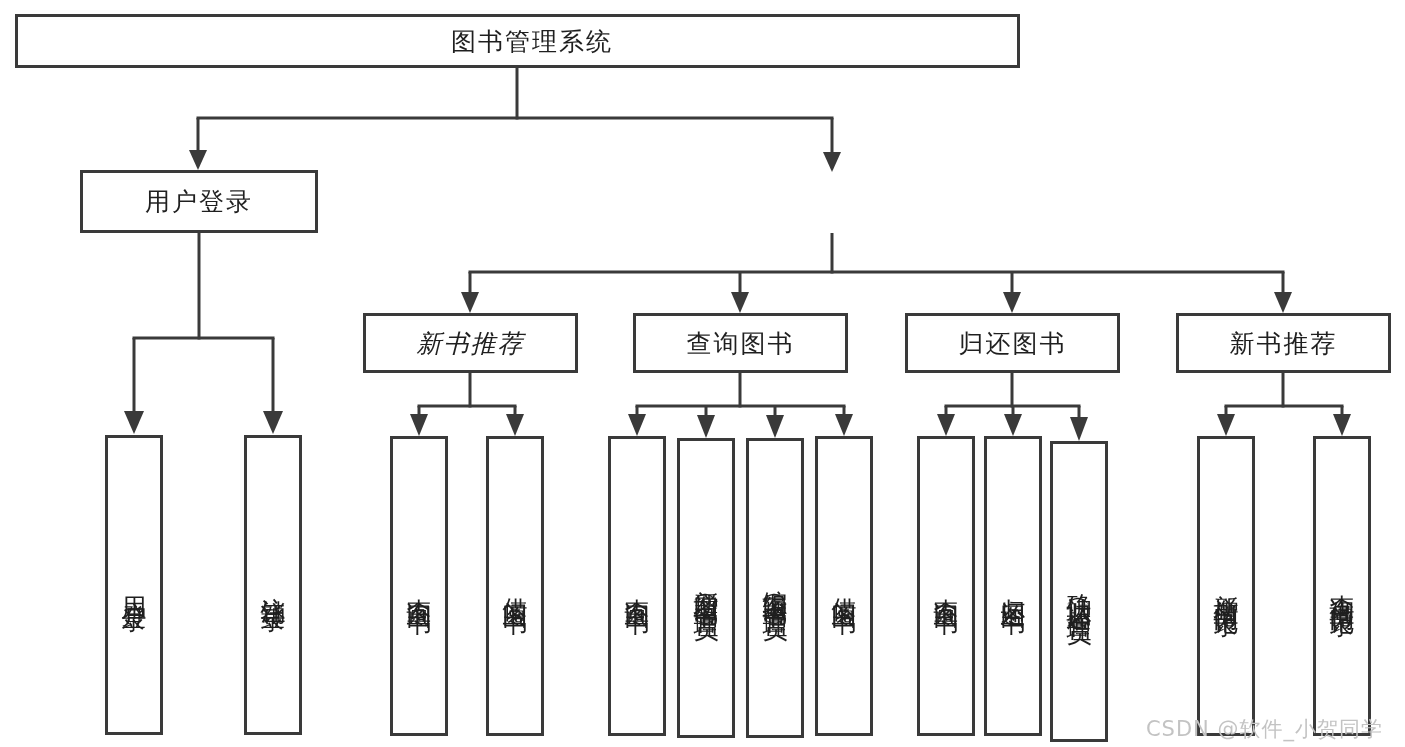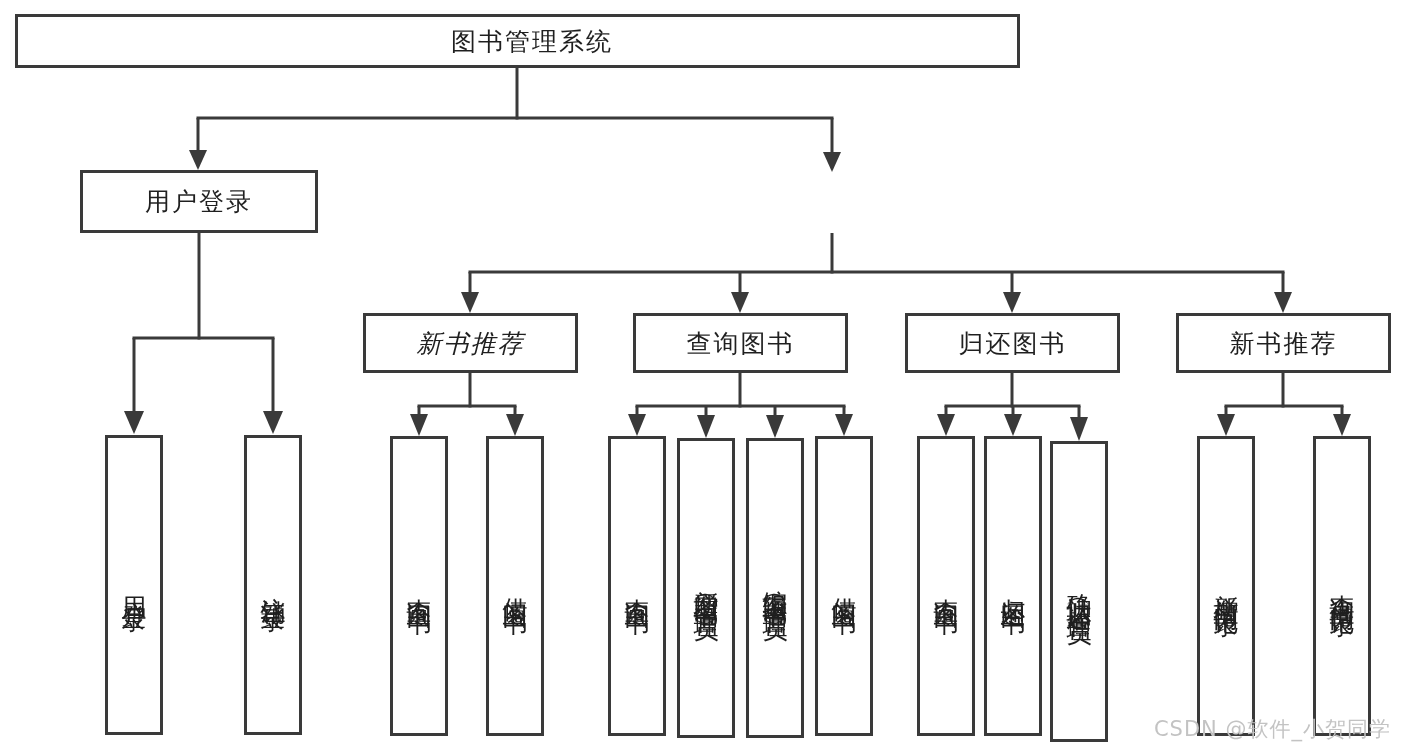--- a/index.html
+++ b/index.html
@@ -36,21 +36,21 @@
   .vlbl {
     writing-mode: vertical-rl;
     text-orientation: mixed;
     font-size: 25px;
     color: #1f1f1f;
     letter-spacing: 4px;
     line-height: 1;
   }
   .watermark {
     position: absolute;
-    right: 14px;
+    right: 22px;
     bottom: 4px;
     font-size: 21px;
     color: #c3c3c3;
     z-index: 5;
     white-space: nowrap;
     letter-spacing: 1px;
     margin-top: 36px;
   }
 </style>
 </head>

